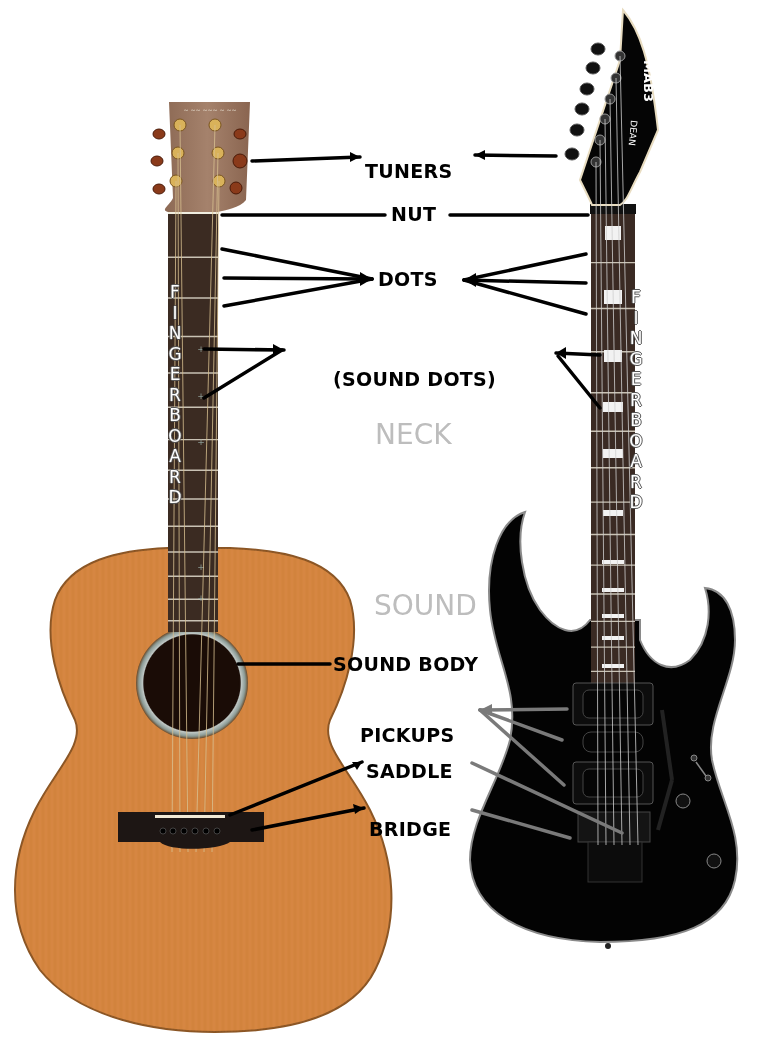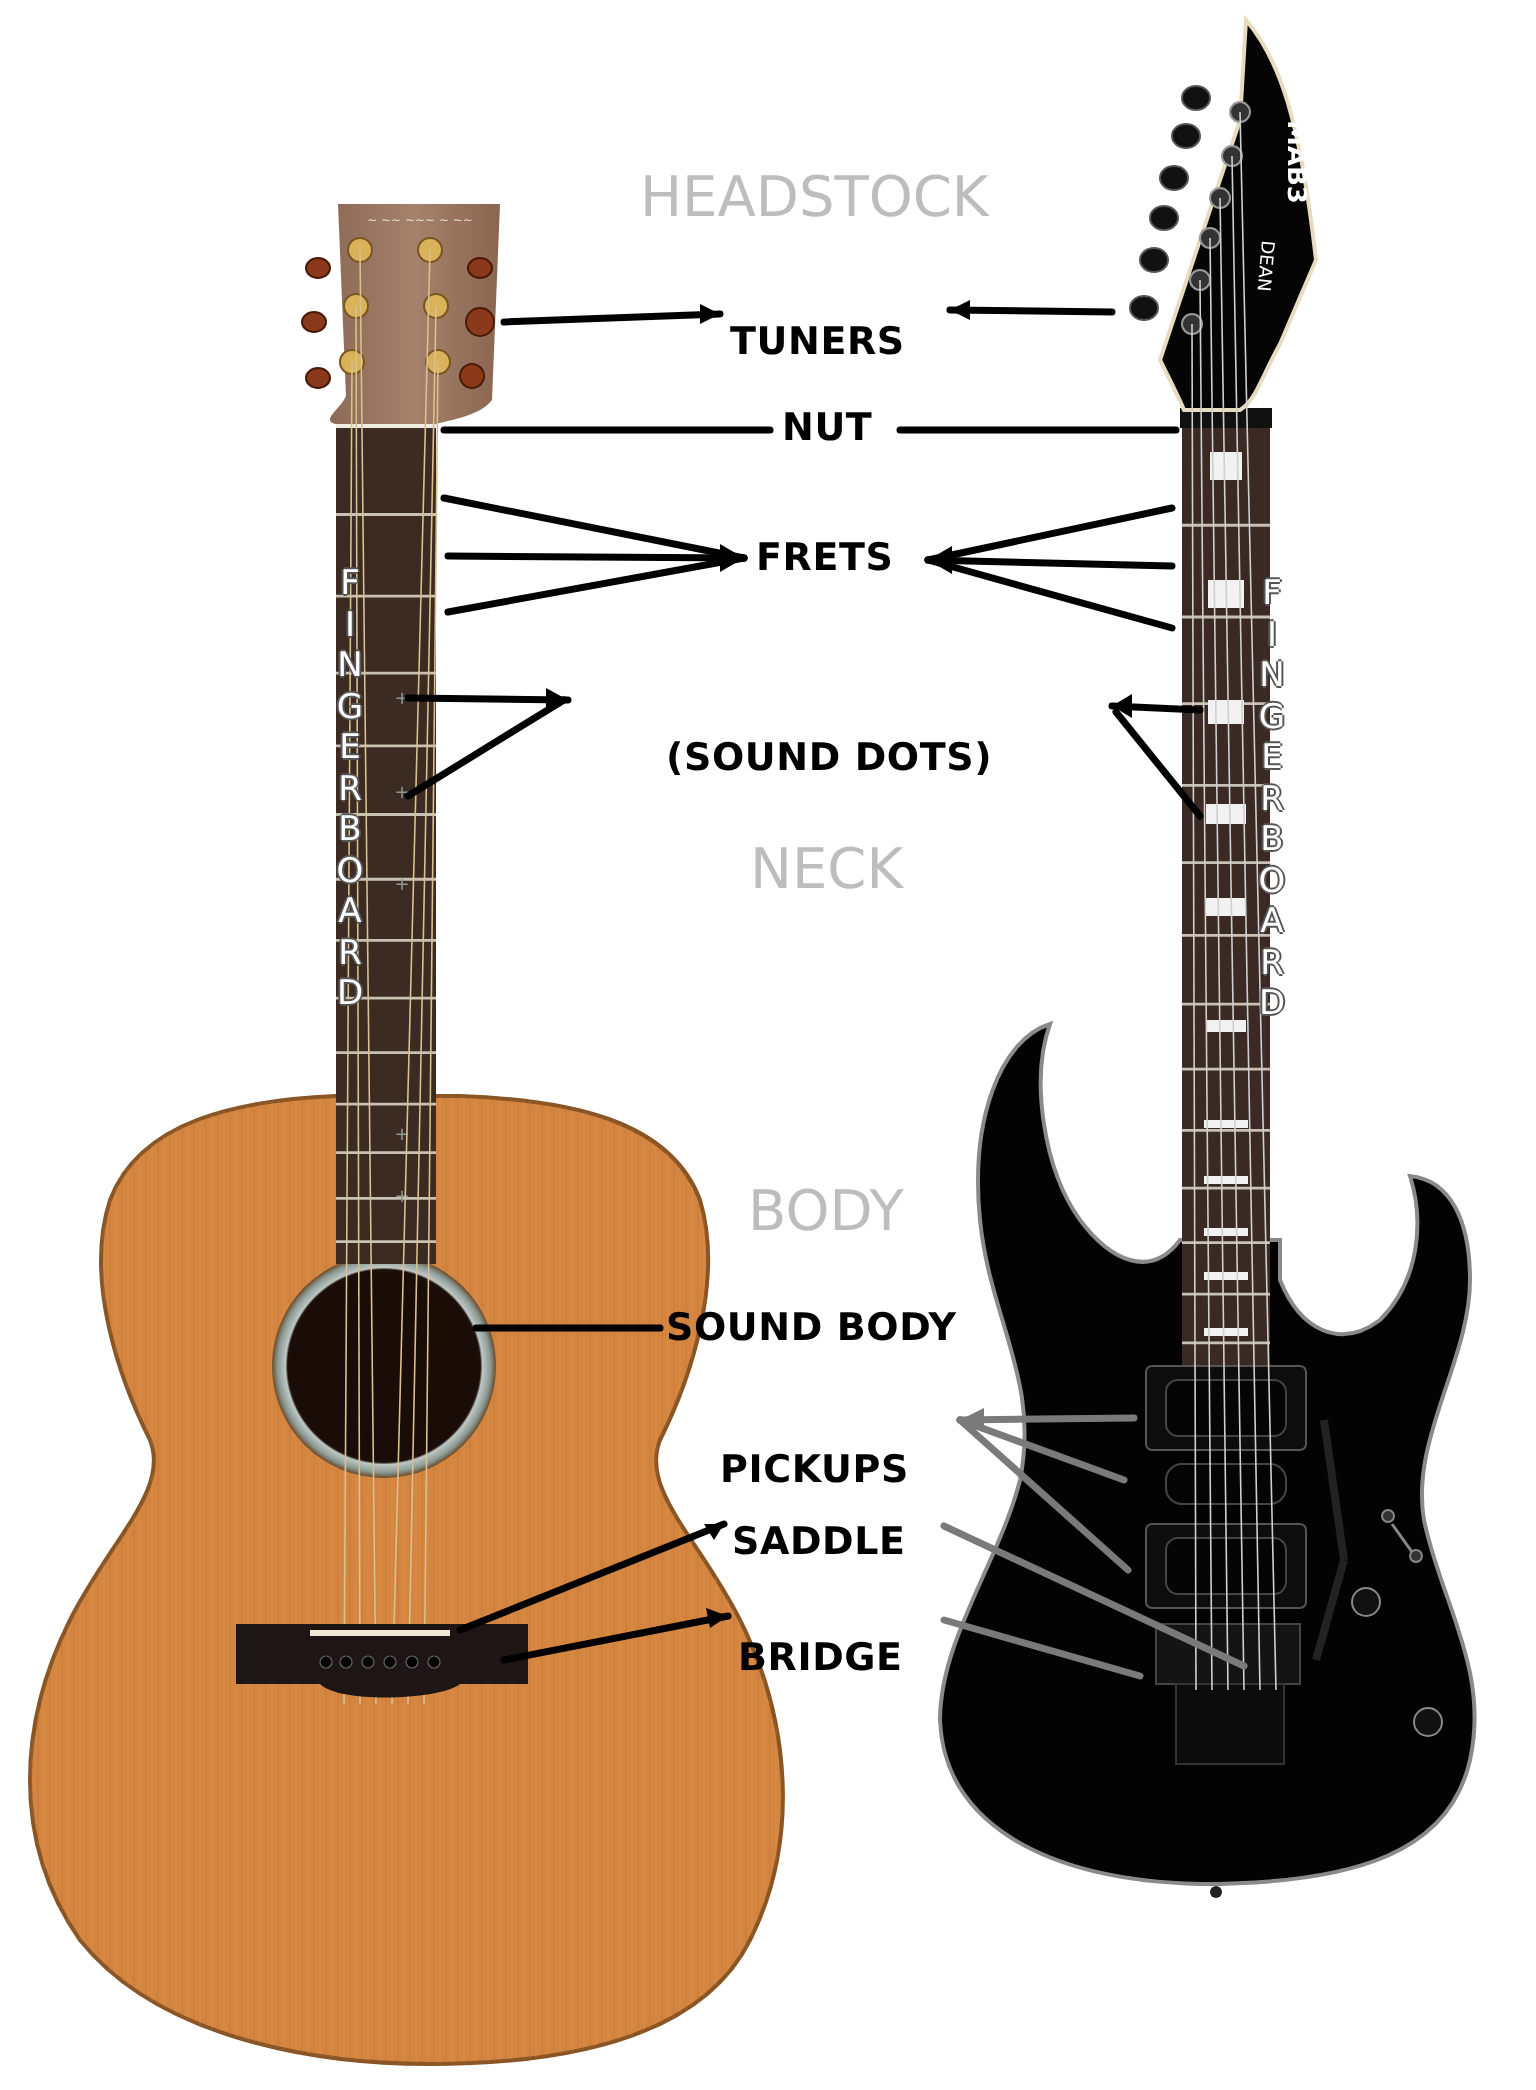--- a/index.html
+++ b/index.html
@@ -261,27 +261,26 @@
         <polygon points="556,353 566,347 566,359"></polygon>
         <polygon points="362,762 352,762 357,770"></polygon>
         <polygon points="364,808 353,804 355,814"></polygon>
         <polygon points="360,157 350,152 350,162"></polygon>
         <polygon points="475,155 485,150 485,160"></polygon>
       </g>
       <polygon points="480,710 492,704 492,716" fill="#7a7a7a"></polygon>
     </g>
   </svg>
 
-  <div class="sec" style="left:320px;top:82px;">HEADSTOCK</div>
   <div class="sec" style="left:375px;top:418px;">NECK</div>
-  <div class="sec" style="left:374px;top:589px;">BODY</div>
+  <div class="sec" style="left:374px;top:589px;">SOUND</div>
 
   <div class="lbl" style="left:365px;top:160px;">TUNERS</div>
   <div class="lbl" style="left:391px;top:203px;">NUT</div>
-  <div class="lbl" style="left:378px;top:268px;">FRETS</div>
+  <div class="lbl" style="left:378px;top:268px;">DOTS</div>
   <div class="lbl" style="left:333px;top:368px;">(SOUND DOTS)</div>
   <div class="lbl" style="left:333px;top:653px;">SOUND BODY</div>
   <div class="lbl" style="left:360px;top:724px;">PICKUPS</div>
   <div class="lbl" style="left:366px;top:760px;text-align:right;">SADDLE</div>
   <div class="lbl" style="left:369px;top:797px;margin-top:21px;">BRIDGE</div>
 
   <div class="vert" id="vertLeft" style="left:165px;top:282px;">
       <span>F</span>
       <span>I</span>
       <span>N</span>

